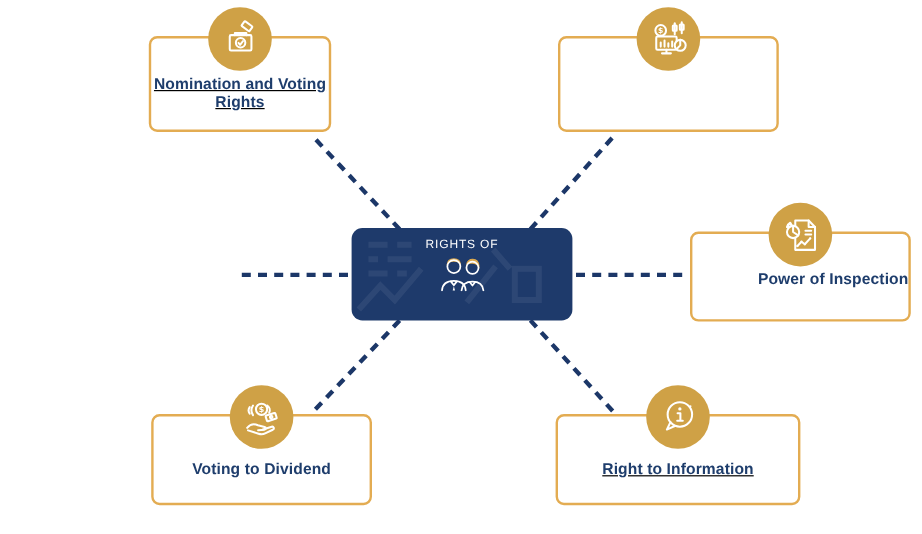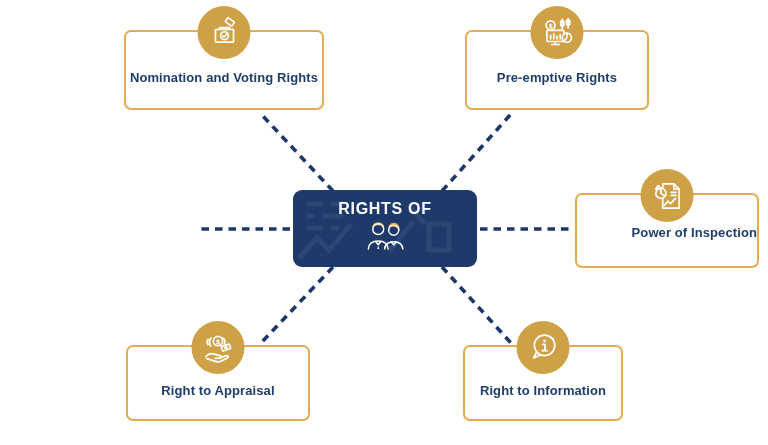--- a/index.html
+++ b/index.html
@@ -36,35 +36,35 @@
     background:var(--icon-circle-gold);z-index:3;
     display:flex;align-items:center;justify-content:center;
   }
   .icon-svg{
     stroke:var(--icon-stroke);fill:none;
     stroke-width:1.6;stroke-linecap:round;stroke-linejoin:round;
     width:34px;height:34px;
   }
   .icon-svg text{stroke:none;fill:var(--icon-stroke);font-family:"DejaVu Sans",sans-serif;font-weight:bold;}
   
-  .n-tl{left:124px;top:30px;width:200px;height:80px;}
+  .n-tl{left:124px;top:30px;width:152px;height:80px;text-decoration:underline;}
   .n-tr{left:465px;top:30px;width:184px;height:80px;}
   .n-ml{left:12px;top:193px;width:184px;height:75px;}
   .n-mr{left:575px;top:193px;width:184px;height:75px;justify-content:flex-end;}
   .n-bl{left:126px;top:345px;width:184px;height:76px;}
-  .n-br{left:463px;top:345px;width:160px;height:76px;}
+  .n-br{left:463px;top:345px;width:204px;height:76px;text-decoration:underline;}
   
   .center-box{
     position:absolute;left:293px;top:190px;width:184px;height:77px;
     background:var(--center-navy);border-radius:9px;z-index:2;
     display:flex;flex-direction:column;align-items:center;
     padding-top:9px;box-sizing:border-box;overflow:hidden;
   }
   .center-eyebrow{
-    position:relative;z-index:2;color:#fff;font-size:16px;font-weight:bold;
+    position:relative;z-index:2;color:#fff;font-size:10px;font-weight:normal;
     letter-spacing:0.7px;line-height:1.2;
   }
   .center-title{
     position:relative;z-index:2;color:#fff;font-size:14.5px;font-weight:bold;
     letter-spacing:0.8px;line-height:1.3;
   }
   .people{position:relative;z-index:2;margin-top:1px;stroke:#fff;fill:none;
     stroke-width:1.5;stroke-linecap:round;stroke-linejoin:round;}
   .watermark{position:absolute;left:0;top:0;z-index:1;}
 </style>
@@ -106,21 +106,20 @@
           <rect x="19" y="5" width="3" height="4" rx="0.4"></rect>
         <path d="M26 2.5 v8.6"></path>
           <rect x="24.5" y="4.2" width="3" height="4" rx="0.4"></rect>
         <rect x="6" y="13.5" width="16" height="10.5" rx="1"></rect>
         <path d="M9.5 21.5 v-3.2 M12.5 21.5 v-4.8 M15.5 21.5 v-2.6 M18.5 21.5 v-4"></path>
         <path d="M14 24 v2.6 M10.5 26.8 h7"></path>
         <circle cx="24.8" cy="20.5" r="4.3" style="fill:var(--icon-circle-gold)"></circle>
         <path d="M24.8 20.5 V16.2 M24.8 20.5 l-3 3.1"></path>
       </svg>
     </div>
-    <div class="node-label">Pre-emptive Rights</div>
   </div>
 
 
   <div class="center-box">
     <svg class="watermark" width="184" height="77">
       <g stroke="rgba(255,255,255,0.07)" stroke-width="5" fill="none">
         <path d="M14 14 h16 M38 14 h12"></path>
         <path d="M14 26 h8 M30 26 h20"></path>
         <path d="M14 38 h16 M38 38 h8"></path>
         <path d="M6 68 l18 -20 12 12 22 -26"></path>
@@ -171,21 +170,21 @@
         <text x="15.5" y="11.8" font-size="6.2" text-anchor="middle">$</text>
         <path d="M20 6.6 a4.4 4.4 0 0 1 1.5 5.6"></path>
         <g transform="rotate(-18 23 15.5)">
           <rect x="19" y="13.3" width="8" height="4.6" rx="0.7"></rect>
           <circle cx="23" cy="15.6" r="1"></circle>
         </g>
         <path d="M4.2 24 c2.4 -2.8 5.2 -3.4 8.4 -2 l5.3 1.3 c1.4 0.35 1.2 2.15 -0.3 2.25 l-4.8 0.3"></path>
         <path d="M16.6 25.4 l6.8 -2.2 c1.6 -0.5 2.4 1.5 0.9 2.3 l-6 2.9 c-1.8 0.85 -3.3 0.8 -5.2 0.2 l-8.2 -2.6"></path>
       </svg>
     </div>
-    <div class="node-label">Right to Appraisal</div>
+    <div class="node-label">Voting to Dividend</div>
   </div>
 
   <div class="node n-br">
     <div class="icon-circle">
       <svg class="icon-svg" viewBox="0 0 32 32">
         <circle cx="17" cy="13.5" r="9.6"></circle>
         <path d="M9.6 19.6 L6.8 25.4 L13 22.6"></path>
         <circle cx="17" cy="9.2" r="1.3" fill="#fff" stroke="none"></circle>
         <path d="M15.2 12.6 h2.2 v5.6 M14.9 18.5 h4.4"></path>
         <circle cx="25.4" cy="7" r="0.7" fill="#fff" stroke="none"></circle>

